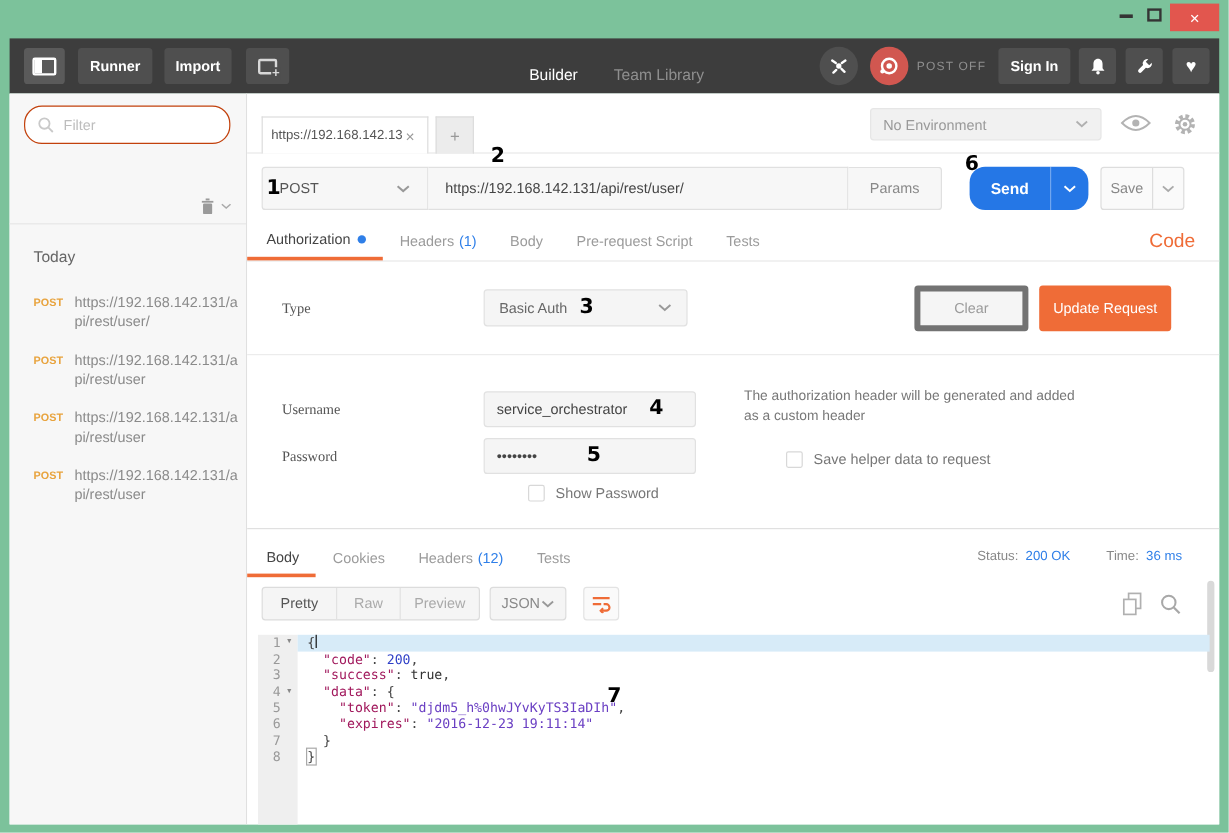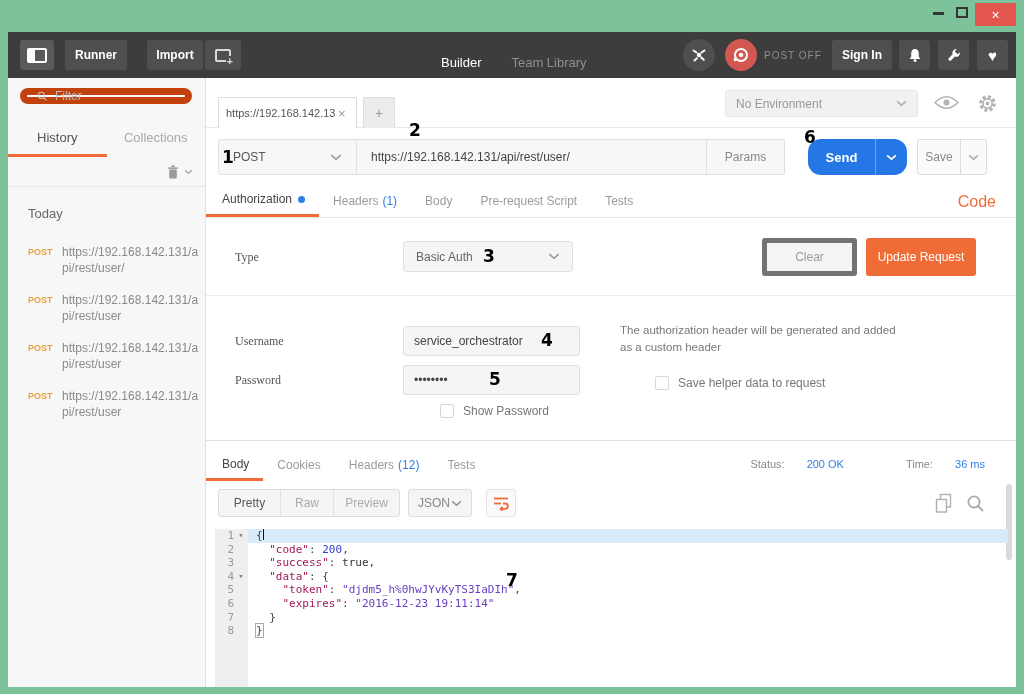--- a/index.html
+++ b/index.html
@@ -13,21 +13,21 @@
                font-size:14px; display:flex; align-items:center; justify-content:center; cursor:default; }
 
   
   .appheader { position:absolute; left:8px; top:32px; width:1008px; height:46px; background:#3d3d3d; }
   .hbtn { position:absolute; top:8px; height:30px; background:#4f4f4f; border-radius:3px; color:#fff;
           font-size:12px; font-weight:bold; display:flex; align-items:center; justify-content:center; }
   .side-toggle { left:12px; width:34px; background:#5a5a5a; }
   .st-icon { width:20px; height:15px; border:2px solid #fff; border-radius:2px; position:relative; }
   .st-icon span { position:absolute; left:0; top:0; bottom:0; width:6px; background:#fff; }
   .btn-runner { left:57px; width:62px; }
-  .btn-import { left:139px; width:56px; }
+  .btn-import { left:129px; width:56px; }
   .btn-newtab { left:197px; width:36px; }
   .nt-icon { width:16px; height:13px; border:2px solid #d8d8d8; border-radius:2px; position:relative; }
   .nt-icon span { position:absolute; right:-5px; bottom:-6px; background:#4f4f4f; color:#d8d8d8; font-size:11px; font-weight:bold; line-height:10px; padding:0 1px;}
   .hdr-tabs { position:absolute; left:418px; top:0; height:46px; display:flex; }
   .hdr-tab { height:61px; display:flex; align-items:center; justify-content:center; padding:0 15px; font-size:13px; color:#8f8f8f; position:relative; }
   .hdr-tab.active { color:#fff; }
   .hdr-tab.active::after { content:""; position:absolute; left:0; right:0; bottom:0; height:4px; background:#ef6c37; }
   .icon-circle { position:absolute; top:7px; width:32px; height:32px; border-radius:50%; background:#4f4f4f;
                  display:flex; align-items:center; justify-content:center; }
   .cap-btn { left:675px; }
@@ -36,22 +36,22 @@
   .btn-signin { left:824px; width:60px; font-weight:bold; }
   .sq-btn { position:absolute; top:8px; width:31px; height:30px; background:#4f4f4f; border-radius:3px;
             display:flex; align-items:center; justify-content:center; color:#fff; }
   .btn-bell { left:891px; } .btn-wrench { left:930px; } .btn-heart { left:969px; font-size:15px; }
 
   
   .content { position:absolute; left:8px; top:78px; width:1008px; height:609px; background:#fff; display:flex; }
 
   
   .sidebar { position:relative; width:198px; background:#f7f7f7; border-right:1px solid #e0e0e0; flex:none; }
-  .filter-pill { position:absolute; left:12px; top:10px; width:172px; height:16px; background:#fff;
-                 border:7px solid #c2410c; border-radius:15px; display:flex; align-items:center; padding:0 10px; }
+  .filter-pill { position:absolute; left:12px; top:10px; width:172px; height:32px; background:#fff;
+                 border:1px solid #c2410c; border-radius:15px; display:flex; align-items:center; padding:0 10px; }
   .filter-pill input { border:none; outline:none; background:transparent; font-size:12px; color:#666; width:120px; margin-left:8px; font-family:inherit;}
   .filter-pill input::placeholder { color:#bdbdbd; }
   .side-tabs { position:absolute; left:0; top:50px; width:100%; height:25px; display:flex; }
   .side-tab { flex:1; text-align:center; font-size:13px; color:#a9a9a9; position:relative; line-height:20px; }
   .side-tab.active { color:#555; }
   .side-tab.active::after { content:""; position:absolute; left:0; right:0; bottom:-4px; height:3px; background:#ef6c37; }
   .trash-row { position:absolute; left:0; top:79px; width:100%; height:30px; border-bottom:1px solid #e7e7e7;
                display:flex; align-items:center; justify-content:flex-end; padding-right:12px; gap:4px; }
   .section-label { position:absolute; left:20px; top:128px; font-size:13px; color:#666; }
   .hist-list { position:absolute; left:0; top:158px; width:100%; }
@@ -106,21 +106,21 @@
                 display:flex; align-items:center; justify-content:center; font-size:12px; color:#fff; }
   .auth-divider { position:absolute; left:0; top:77px; width:100%; height:1px; background:#ececec; }
   .auth-input { position:absolute; left:197px; width:177px; height:30px; background:#f5f5f5; border:1px solid #e1e1e1;
                 border-radius:3px; font-size:12px; color:#444; display:flex; align-items:center; padding:0 10px; }
   .chk { width:14px; height:14px; border:1px solid #d8d8d8; background:#fff; border-radius:2px; flex:none; }
   .chk-row { position:absolute; display:flex; align-items:center; gap:9px; font-size:12px; color:#777;margin-left:35px; }
   .help-text { position:absolute; left:414px; top:104px; width:290px; font-size:11.5px; color:#777; line-height:17px; }
 
   .respsection { position:absolute; left:0; top:362px; width:100%; height:247px; border-top:1px solid #e0e0e0; }
   .resptabs { position:absolute; left:0; top:8px; width:100%; height:32px; display:flex; }
-  .statusline { position:absolute; right:31px; top:17px; font-size:11px; color:#888; display:flex; gap:22px; }
+  .statusline { position:absolute; right:31px; top:17px; font-size:11px; color:#888; display:flex; gap:6px; }
   .statusline b { color:#2f7fe8; font-weight:normal; }
   .statusline .gap { width:18px; }
   .resp-toolbar { position:absolute; left:0; top:48px; width:100%; height:32px; }
   .seg-group { position:absolute; left:12px; top:0; height:28px; display:flex; border:1px solid #dcdcdc; border-radius:3px; overflow:hidden; background:#f5f5f5; }
   .seg { display:flex; align-items:center; justify-content:center; font-size:12px; color:#aaa; border-right:1px solid #e2e2e2; }
   .seg:last-child { border-right:none; }
   .seg.active { color:#555; }
   .json-select { position:absolute; left:202px; top:0; width:64px; height:28px; background:#f5f5f5; border:1px solid #dcdcdc; border-radius:3px;
                  display:flex; align-items:center; justify-content:space-between; padding:0 9px; font-size:12px; color:#888; }
   .wrap-btn { position:absolute; left:280px; top:0; width:30px; height:28px; background:#fafafa; border:1px solid #e3e3e3; border-radius:3px;
@@ -203,24 +203,20 @@
   <div class="content">
 
     <aside class="sidebar">
       <div class="filter-pill">
         <svg width="14" height="14" viewBox="0 0 14 14">
           <circle cx="6" cy="6" r="4.3" stroke="#c9c9c9" stroke-width="1.5" fill="none"></circle>
           <line x1="9.4" y1="9.4" x2="13" y2="13" stroke="#c9c9c9" stroke-width="1.5"></line>
         </svg>
         <input placeholder="Filter" style="">
       </div>
-      <div class="side-tabs">
-        <div class="side-tab active">History</div>
-        <div class="side-tab">Collections</div>
-      </div>
       <div class="trash-row">
         <svg width="14" height="16" viewBox="0 0 14 16">
           <rect x="5.4" y="1.4" width="3.2" height="1.6" fill="#9a9a9a"></rect>
           <rect x="2.2" y="3.4" width="9.6" height="1.5" fill="#9a9a9a"></rect>
           <rect x="3.2" y="5.6" width="7.6" height="8.8" rx="1" fill="#9a9a9a"></rect>
         </svg>
         <svg width="9" height="6" viewBox="0 0 10 6">
           <polyline points="1,1 5,4.5 9,1" stroke="#aaa" stroke-width="1.5" fill="none"></polyline>
         </svg>
       </div>

